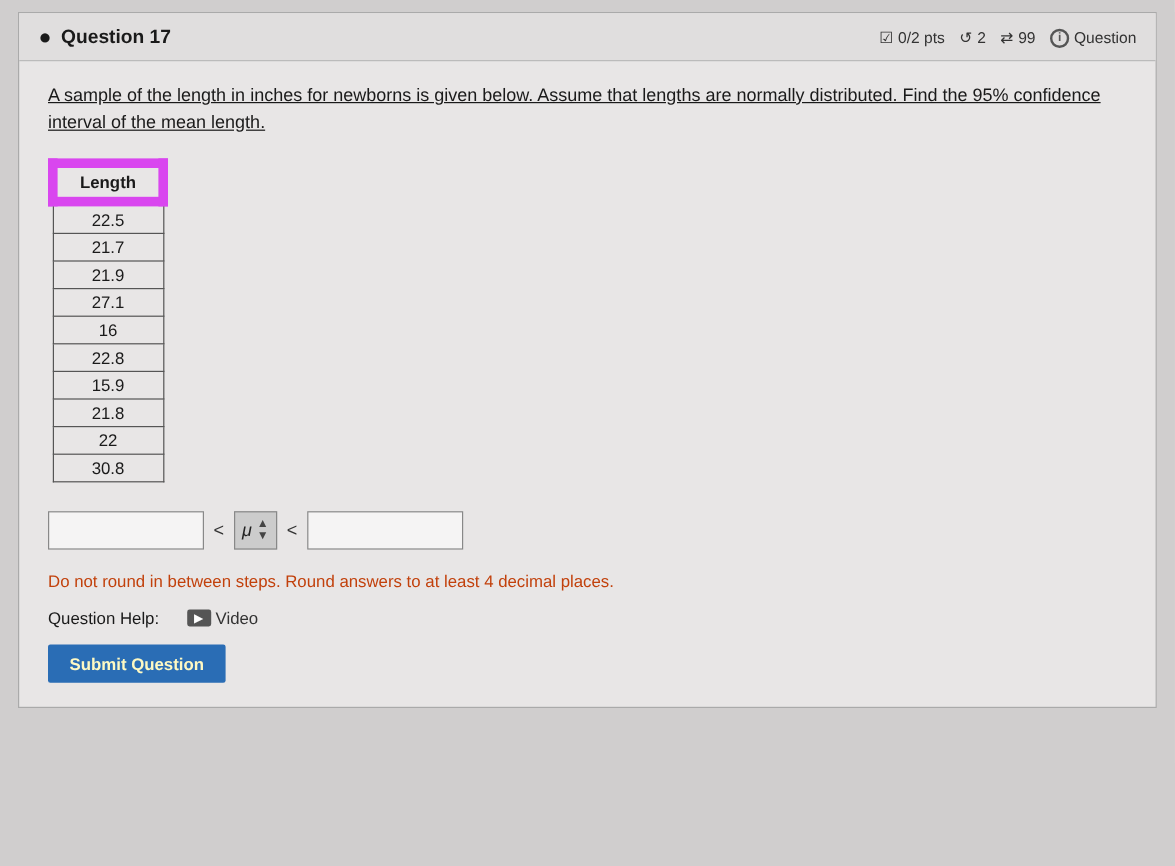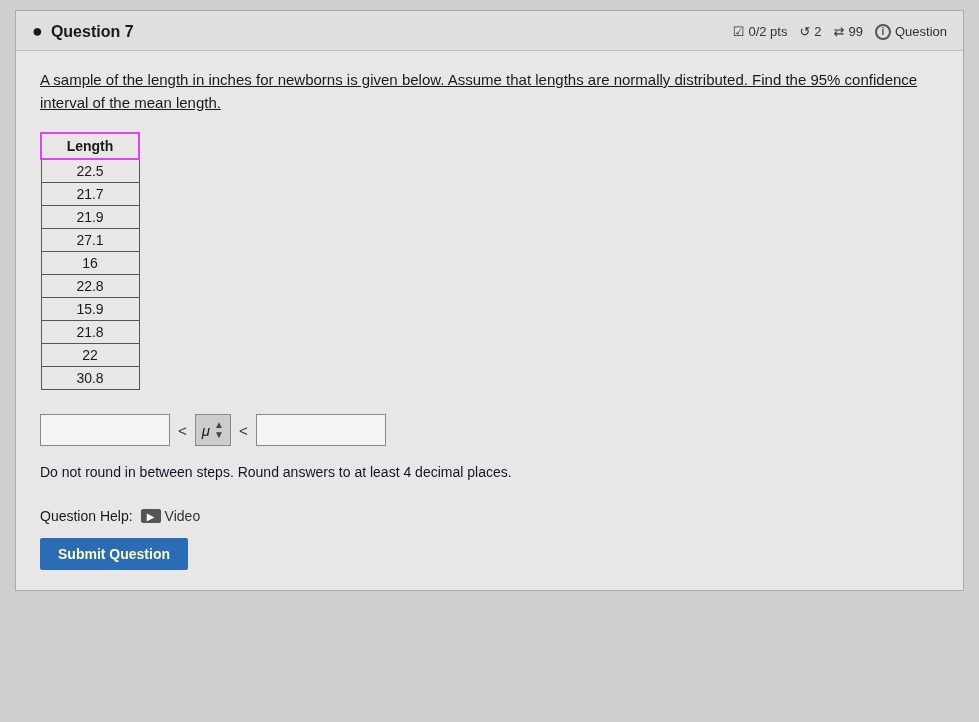--- a/index.html
+++ b/index.html
@@ -98,21 +98,21 @@
       text-decoration: underline;
     }
 
     .data-table {
       border-collapse: collapse;
       margin-bottom: 24px;
       min-width: 100px;
     }
 
     .data-table th {
-      border: 2px solid #d946ef;
+      border: 8px solid #d946ef;
       padding: 4px 18px;
       text-align: center;
       font-weight: bold;
       background-color: #e8e6e6;
       font-size: 14px;
     }
 
     .data-table td {
       border: 1px solid #555;
       padding: 3px 14px;
@@ -164,28 +164,28 @@
     }
 
     .less-than {
       font-size: 15px;
       font-weight: normal;
       color: #333;
     }
 
     .hint-text {
       font-size: 14px;
-      color: #0f172a;
-      margin-bottom: 28px;
+      color: #c2410c;
+      margin-bottom: 15px;
     }
 
     .help-row {
       display: flex;
       align-items: center;
-      gap: 8px;
+      gap: 23px;
       margin-bottom: 14px;
       font-size: 14px;
     }
 
     .video-link {
       display: inline-flex;
       align-items: center;
       gap: 4px;
       color: #333;
       text-decoration: none;
@@ -231,21 +231,21 @@
   </style>
 </head>
 <body>
 
 <div class="page-container">
   <div class="question-card">
 
     <div class="question-header">
       <div class="question-title">
         <span class="bullet-icon">●</span>
-        <span>Question 7</span>
+        <span>Question 17</span>
       </div>
       <div class="question-meta">
         <div class="meta-item">
           <span class="checkbox-icon">☑</span>
           <span>0/2 pts</span>
         </div>
         <div class="meta-item">
           <span class="undo-icon">↺</span>
           <span>2</span>
         </div>

